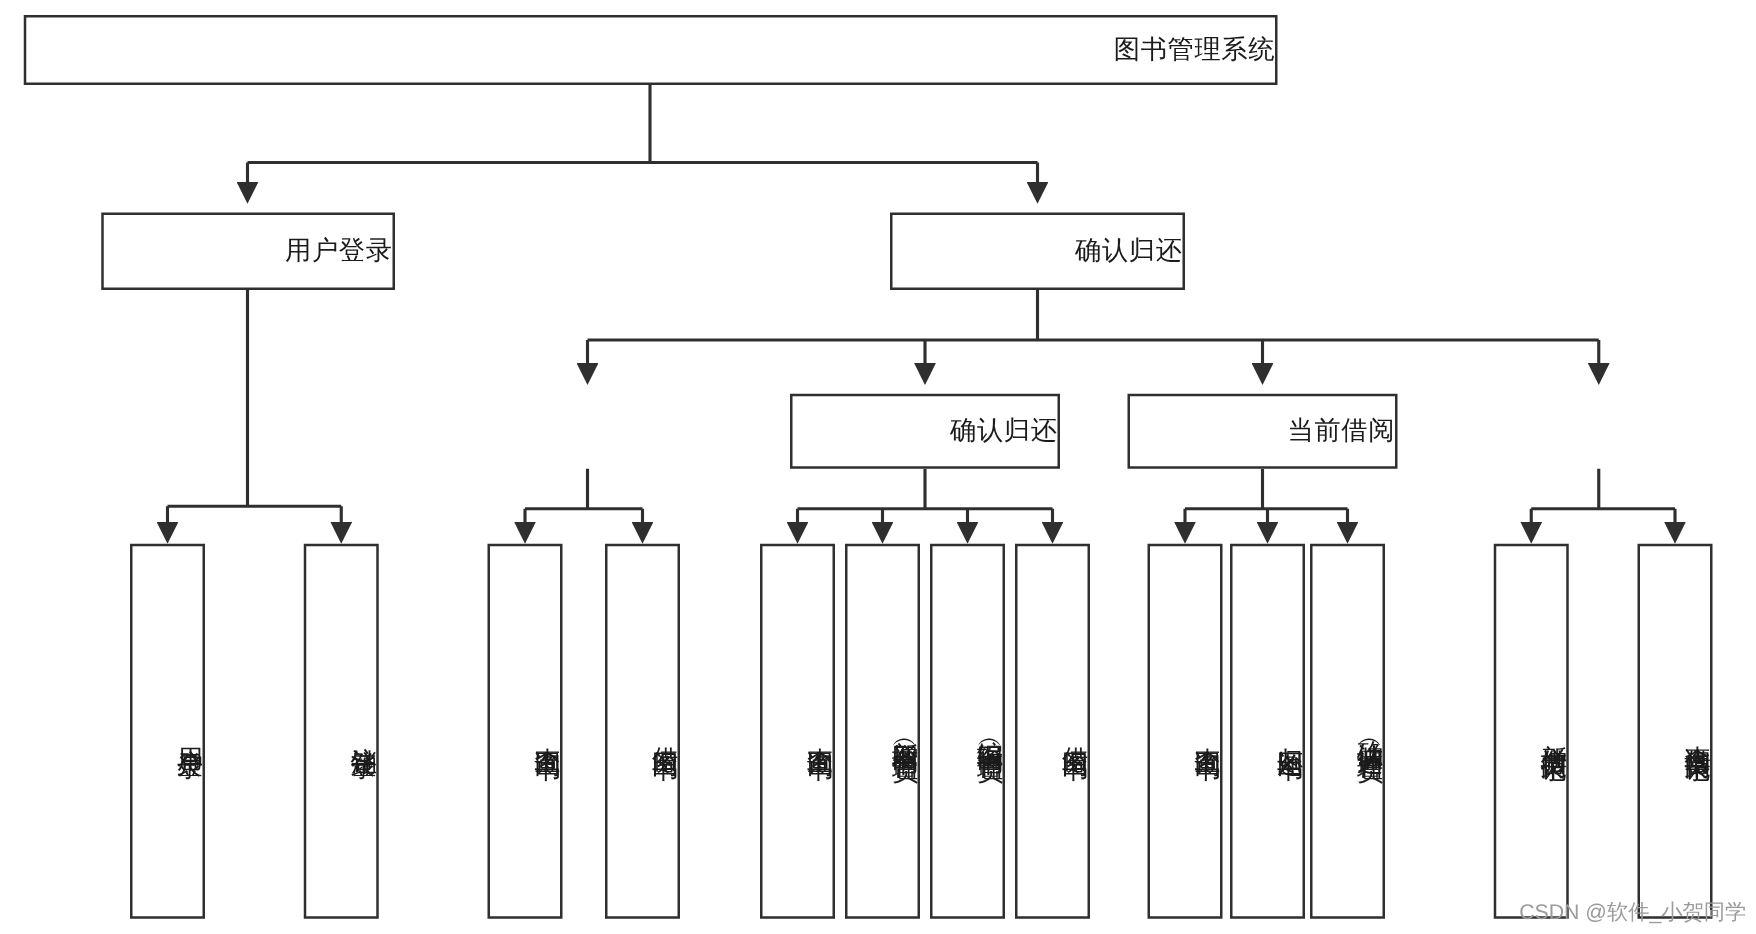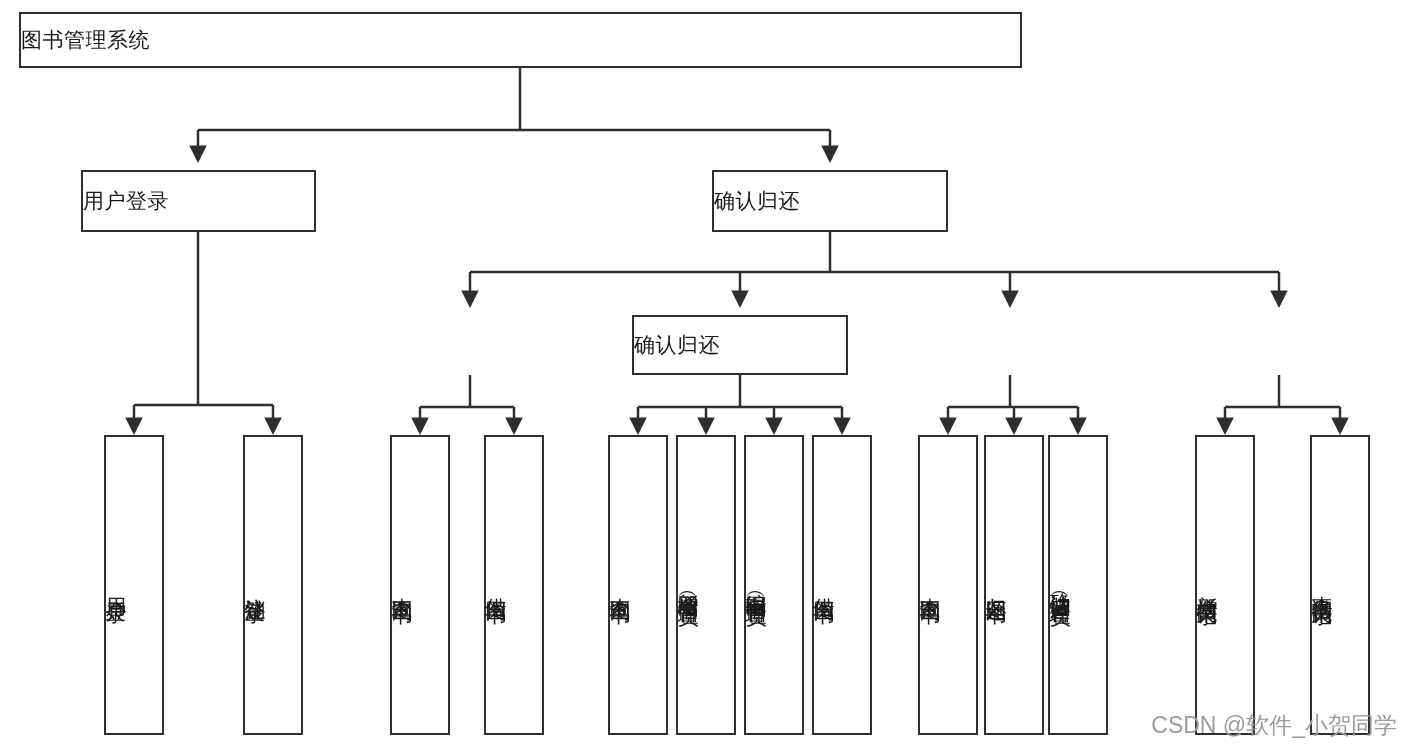--- a/index.html
+++ b/index.html
@@ -24,21 +24,21 @@
     width: 1405px;
     height: 747px;
   }
   .node {
     position: absolute;
     box-sizing: border-box;
     background: #ffffff;
     border: 2.5px solid #2f2f2f;
     display: flex;
     align-items: center;
-    justify-content: flex-start;
+    justify-content: flex-end;
     text-align: center;
     color: #1b1b1b;
     z-index: 2;
   }
   .node .lbl {
     display: block;
     line-height: 1.18;
     letter-spacing: 0.5px;
   }
   .node.h {            
@@ -51,21 +51,21 @@
     writing-mode: vertical-rl;
     text-orientation: upright;
     letter-spacing: 2px;
     line-height: 1;
     white-space: nowrap;
   }
   .watermark {
     position: absolute;
     right: 8px;
     bottom: 6px;
-    font-size: 23px;
+    font-size: 17px;
     color: #9b9b9b;
     z-index: 5;
     white-space: nowrap;
     font-family: "Liberation Sans", "DejaVu Sans", sans-serif;
   }
 </style>
 </head>
 <body>
 
 <div id="canvas">
@@ -127,20 +127,23 @@
   <div class="node h" style="left:81px; top:170px; width:235px; height:62px;">
     <span class="lbl">用户登录</span>
   </div>
   <div class="node h" style="left:712px; top:170px; width:236px; height:62px;">
     <span class="lbl">确认归还</span>
   </div>
 
   <div class="node h" style="left:632px; top:315px; width:216px; height:60px;">
     <span class="lbl">确认归还</span>
   </div>
+  <div class="node h" style="left:902px; top:315px; width:216px; height:60px;">
+    <span class="lbl">当前借阅</span>
+  </div>
 
   <div class="node v" style="left:104px; top:435px; width:60px; height:300px;">
     <span class="lbl">用户登录</span>
   </div>
   <div class="node v" style="left:243px; top:435px; width:60px; height:300px;">
     <span class="lbl">注销登录</span>
   </div>
 
   <div class="node v" style="left:390px; top:435px; width:60px; height:300px;">
     <span class="lbl">查询图书</span>

